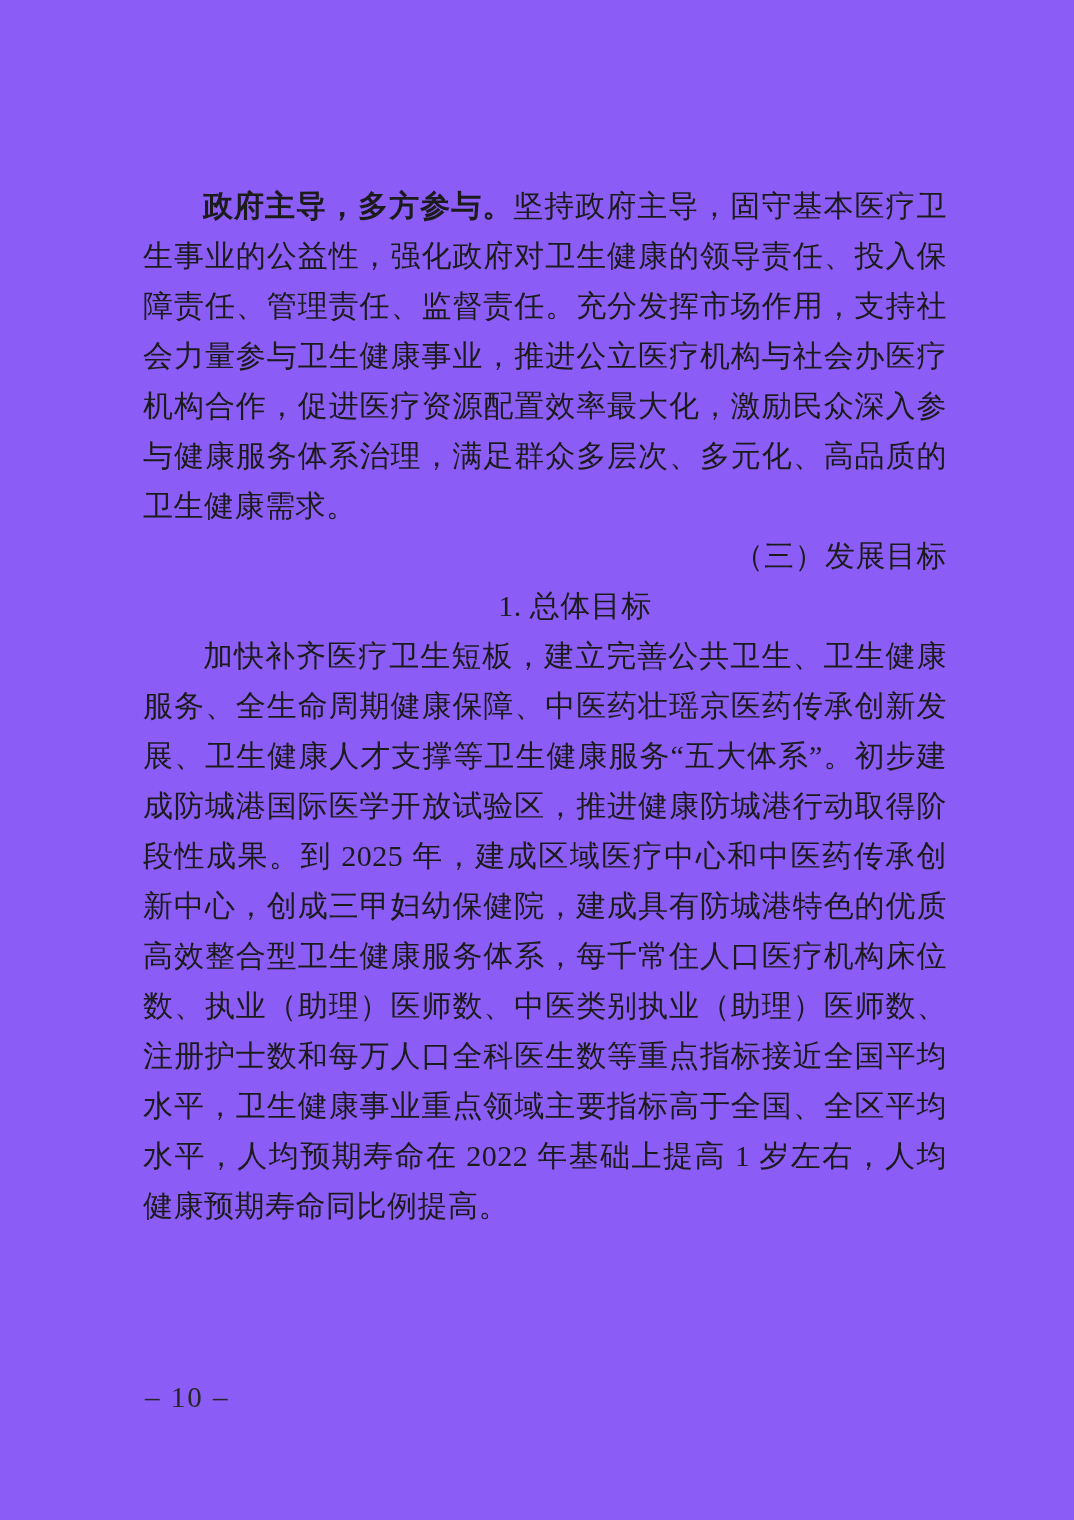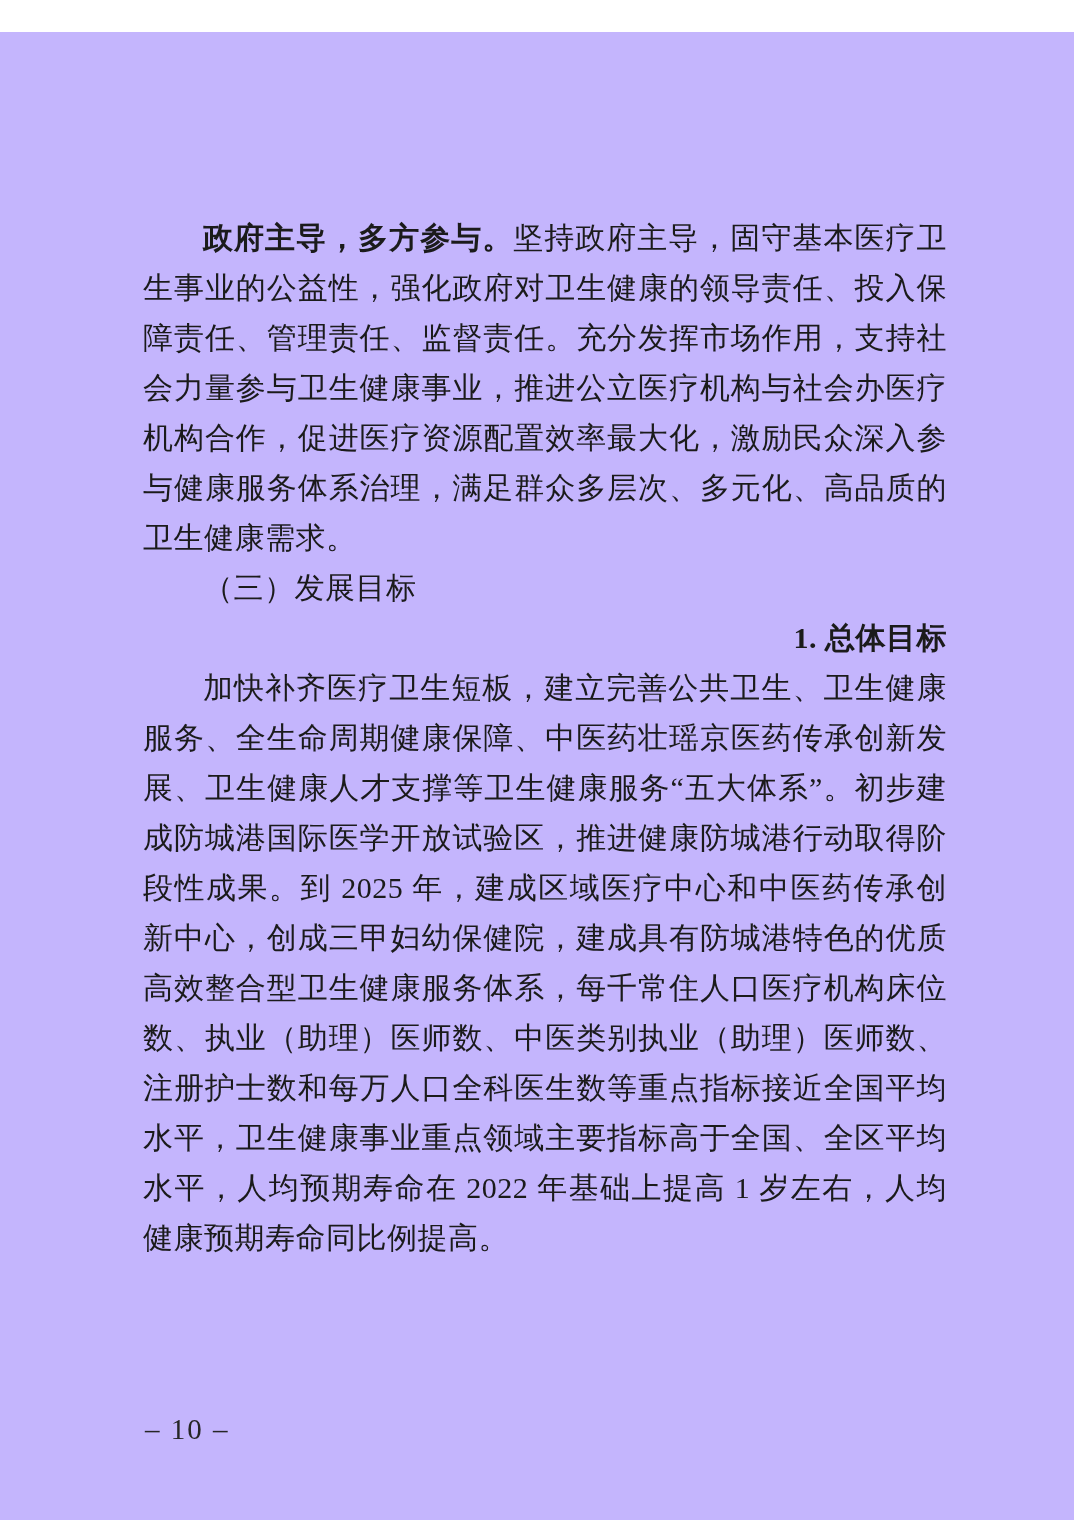--- a/index.html
+++ b/index.html
@@ -12,48 +12,47 @@
     height: 1520px;
     position: relative;
     background: #ffffff;
     font-family: "Liberation Serif", "DejaVu Serif", serif;
     color: #1b1b1b;
     overflow: hidden;
   }
   .page {
     position: absolute;
     inset: 0;
-    background: #c4b5fd;
-    margin-top: 32px;
+    background: #8b5cf6;
   }
   .content {
     position: absolute;
     left: 143px;
     top: 181px;
     width: 804px;
   }
   .para, .heading-kai, .heading-bold {
     margin: 0;
     font-size: 30px;
     line-height: 50px;
     text-align: justify;
     letter-spacing: 0.5px;
   }
   .indent {
     text-indent: 2em;
   }
   .heading-kai {
     text-indent: 2em;
-    text-align: left;
+    text-align: right;
     font-weight: normal;
   }
   .heading-bold {
     text-indent: 2em;
-    text-align: right;
-    font-weight: bold;
+    text-align: center;
+    font-weight: normal;
   }
   .lead-bold {
     font-weight: bold;
   }
   .page-number {
     position: absolute;
     left: 145px;
     top: 1372px;
     font-size: 29px;
     line-height: 50px;

